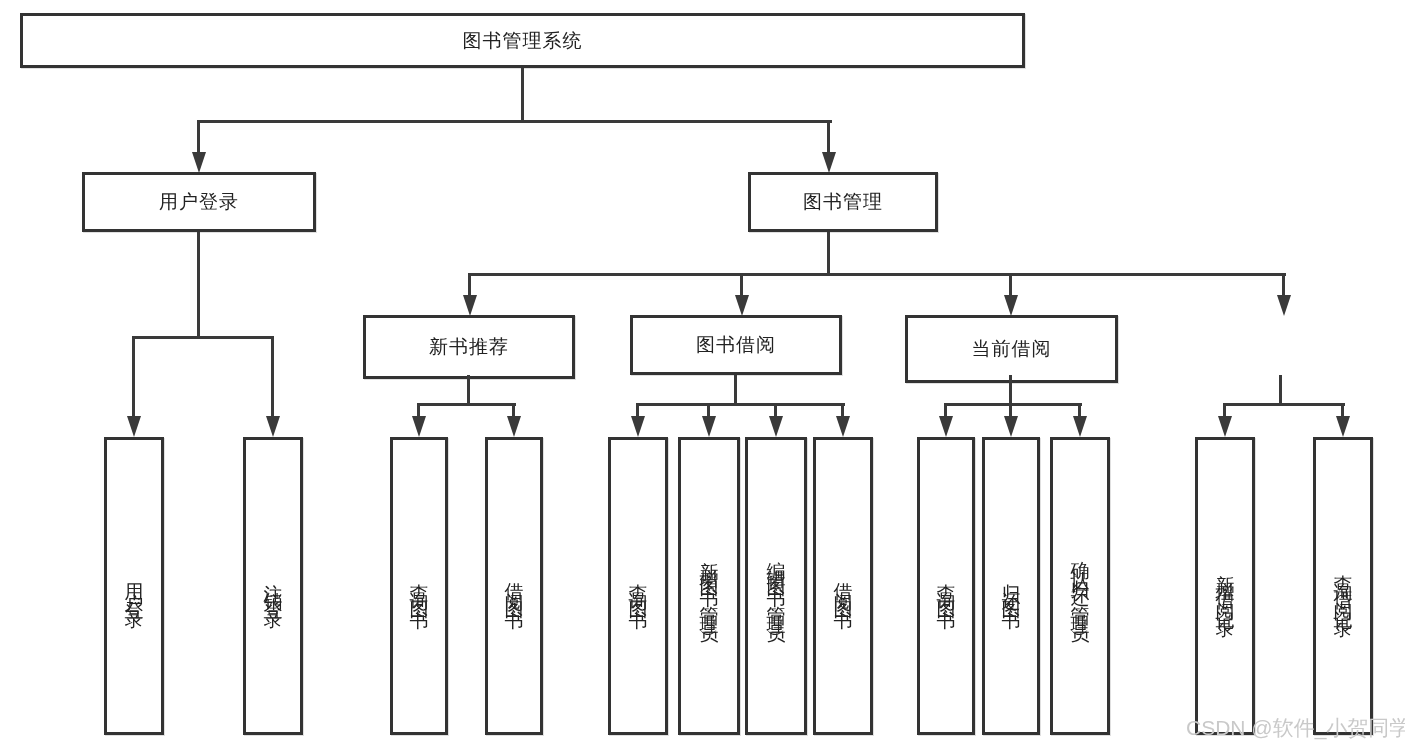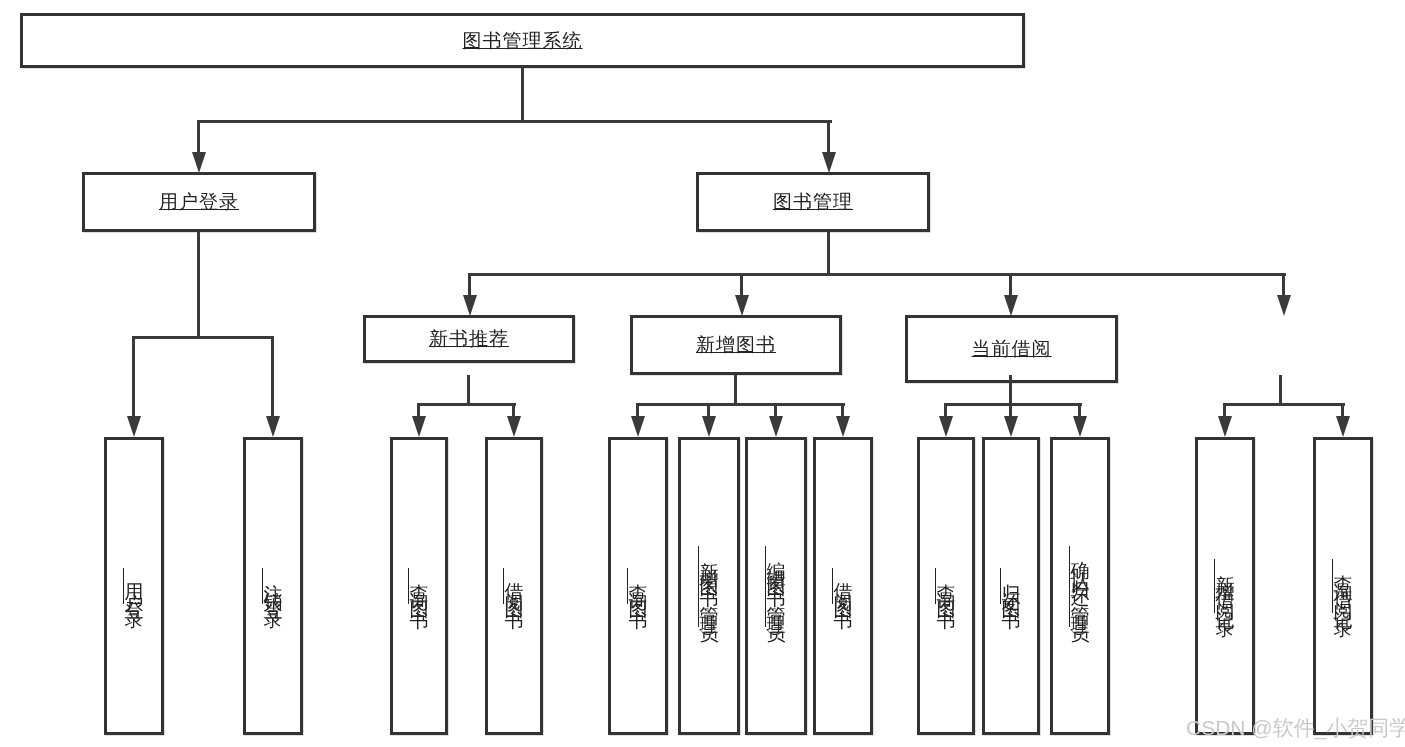--- a/index.html
+++ b/index.html
@@ -3,21 +3,21 @@
 <meta charset="utf-8">
 <style>
   html,body{margin:0;padding:0;background:#fff;}
   .canvas{
     position:relative;width:1405px;height:747px;background:#ffffff;
     font-family:"Liberation Sans",sans-serif;color:#222;overflow:hidden;
   }
   .box{
     position:absolute;background:#ffffff;border:3px solid #333333;
     box-sizing:border-box;display:flex;align-items:center;justify-content:center;
-    font-size:19px;letter-spacing:1px;box-shadow:1px 1px 0 rgba(0,0,0,0.12);text-decoration:underline;
+    font-size:19px;letter-spacing:1px;box-shadow:1px 1px 0 rgba(0,0,0,0.12);
   }
   .vbox{
     writing-mode:vertical-rl;text-orientation:mixed;
     letter-spacing:9px;font-size:19px;
   }
   .vline,.hline{position:absolute;background:#3a3a3a;}
   .vline{width:3px;}
   .hline{height:3px;}
   .arrow{
     position:absolute;width:0;height:0;
@@ -37,21 +37,21 @@
   <div class="box" style="left:20px;top:13px;width:1005px;height:55px">图书管理系统</div>
 
   <div class="vline" style="left:521px;top:68px;height:52px"></div>
   <div class="hline" style="left:197px;top:120px;width:635px"></div>
   <div class="vline" style="left:197px;top:120px;height:34px"></div>
   <div class="arrow" style="left:192px;top:152px"></div>
   <div class="vline" style="left:827px;top:120px;height:34px"></div>
   <div class="arrow" style="left:822px;top:152px"></div>
 
   <div class="box" style="left:82px;top:172px;width:234px;height:60px">用户登录</div>
-  <div class="box" style="left:696px;top:172px;width:234px;height:60px">图书管理</div>
+  <div class="box" style="left:748px;top:172px;width:190px;height:60px">图书管理</div>
 
   <div class="vline" style="left:197px;top:232px;height:104px"></div>
   <div class="hline" style="left:132px;top:336px;width:142px"></div>
   <div class="vline" style="left:132px;top:336px;height:82px"></div>
   <div class="arrow" style="left:127px;top:416px"></div>
   <div class="vline" style="left:271px;top:336px;height:82px"></div>
   <div class="arrow" style="left:266px;top:416px"></div>
 
   <div class="box vbox" style="left:104px;top:437px;width:60px;height:298px">用户登录</div>
   <div class="box vbox" style="left:243px;top:437px;width:60px;height:298px">注销登录</div>
@@ -60,22 +60,22 @@
   <div class="hline" style="left:468px;top:273px;width:818px"></div>
   <div class="vline" style="left:468px;top:273px;height:25px"></div>
   <div class="arrow" style="left:463px;top:295px"></div>
   <div class="vline" style="left:740px;top:273px;height:25px"></div>
   <div class="arrow" style="left:735px;top:295px"></div>
   <div class="vline" style="left:1009px;top:273px;height:25px"></div>
   <div class="arrow" style="left:1004px;top:295px"></div>
   <div class="vline" style="left:1282px;top:273px;height:25px"></div>
   <div class="arrow" style="left:1277px;top:295px"></div>
 
-  <div class="box" style="left:363px;top:315px;width:212px;height:48px">新书推荐</div>
-  <div class="box" style="left:630px;top:315px;width:212px;height:60px">新增图书</div>
+  <div class="box" style="left:363px;top:315px;width:212px;height:64px">新书推荐</div>
+  <div class="box" style="left:630px;top:315px;width:212px;height:60px">图书借阅</div>
   <div class="box" style="left:905px;top:315px;width:213px;height:68px">当前借阅</div>
 
   <div class="vline" style="left:467px;top:375px;height:28px"></div>
   <div class="hline" style="left:417px;top:403px;width:99px"></div>
   <div class="vline" style="left:417px;top:403px;height:15px"></div>
   <div class="arrow" style="left:412px;top:416px"></div>
   <div class="vline" style="left:512px;top:403px;height:15px"></div>
   <div class="arrow" style="left:507px;top:416px"></div>
   <div class="box vbox" style="left:390px;top:437px;width:58px;height:298px">查询图书</div>
   <div class="box vbox" style="left:485px;top:437px;width:58px;height:298px">借阅图书</div>

